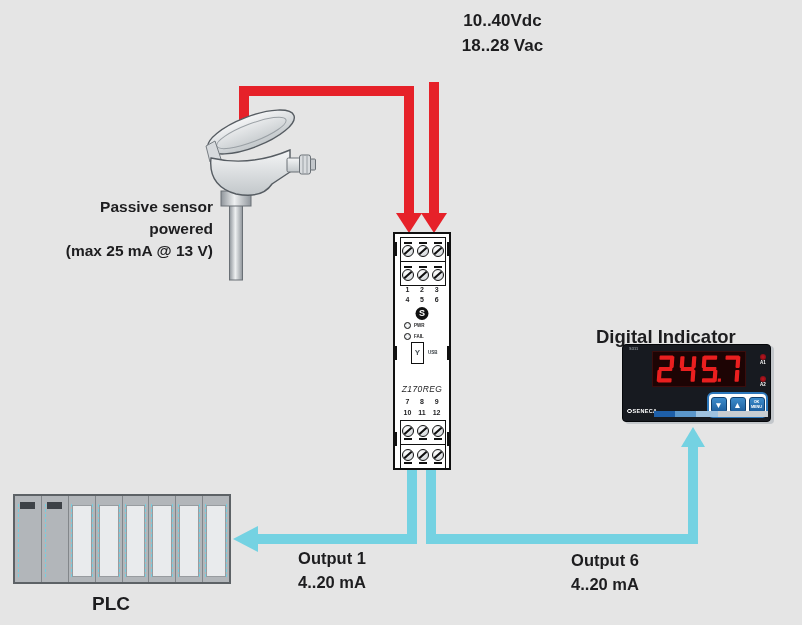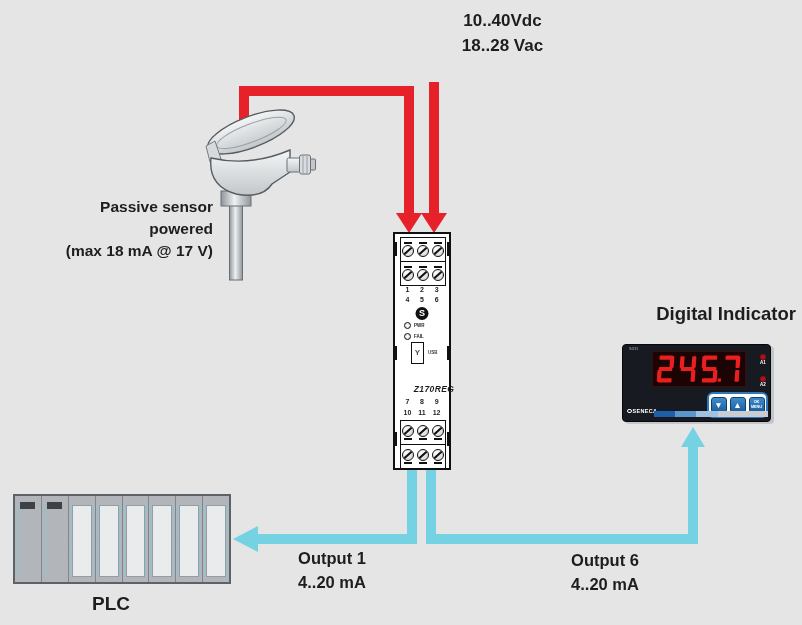--- a/index.html
+++ b/index.html
@@ -32,21 +32,21 @@
           font-size:7px;font-weight:bold;}
   .slogo{position:absolute;left:50%;transform:translateX(-50%);width:13px;height:13px;border-radius:50%;
          background:#101010;color:#fff;font-size:9px;font-weight:bold;text-align:center;line-height:13px;}
   .ledrow{position:absolute;left:9px;display:flex;align-items:center;gap:3px;}
   .led{width:7px;height:7px;border-radius:50%;border:1px solid #101010;box-sizing:border-box;
        background:radial-gradient(#fff,#d4d8db);}
   .ledlbl{font-size:4.5px;font-weight:bold;}
   .usbbox{position:absolute;left:16px;width:13px;height:22px;border:1.5px solid #101010;box-sizing:border-box;
           text-align:center;font-size:8px;font-weight:bold;color:#4a5258;line-height:19px;}
   .usblbl{position:absolute;left:33px;font-size:4.5px;font-weight:bold;color:#3a4146;}
-  .modname{position:absolute;left:12px;width:100%;text-align:center;font-size:8.5px;font-weight:bold;font-style:italic;letter-spacing:.4px;}
+  .modname{position:absolute;left:0;width:100%;text-align:center;font-size:8.5px;font-weight:normal;font-style:italic;letter-spacing:.4px;}
 
   
   #plc{position:absolute;left:13px;top:494px;width:218px;height:90px;background:#b7bbbe;
        border:2px solid #5d6266;box-sizing:border-box;display:flex;z-index:2;}
   .plc-mod{position:relative;flex:1;background:#b2b6ba;border-left:1.5px solid #82868a;}
   .plc-mod:first-child{border-left:none;}
   .plc-slot{position:absolute;left:18%;top:6px;width:58%;height:7px;background:#3d4247;}
   .plc-panel{position:absolute;left:3px;right:3px;top:9px;bottom:5px;background:#e9ebed;border:1px solid #989ca0;box-sizing:border-box;}
   .cy-dash{position:absolute;top:8px;bottom:5px;width:0;border-left:1.5px dashed #74cfe0;}
 
@@ -82,21 +82,21 @@
 
   <div class="lbl" style="left:430px;top:8px;width:145px;text-align:center;font-size:17px;line-height:25px;">
     <div>10..40Vdc</div>
     <div>18..28 Vac</div>
   </div>
 
 
   <div class="lbl" style="left:38px;top:196px;width:175px;text-align:right;font-size:15.5px;line-height:22px;">
     <div>Passive sensor</div>
     <div>powered</div>
-    <div>(max 18 mA @ 17 V)</div>
+    <div>(max 25 mA @ 13 V)</div>
   </div>
 
   <div class="wire red" style="left:239px;top:86px;width:10px;height:34px;"></div>
   <div class="wire red" style="left:239px;top:86px;width:175px;height:10px;"></div>
   <div class="wire red" style="left:404px;top:86px;width:10px;height:128px;"></div>
   <div class="arrow arrow-down-red" style="left:396px;top:213px;"></div>
 
   <div class="wire red" style="left:429px;top:82px;width:10px;height:132px;"></div>
   <div class="arrow arrow-down-red" style="left:421px;top:213px;"></div>
 
@@ -294,21 +294,21 @@
         <div class="cy-dash" style="right:2px;"></div>
       </div>
     <div class="plc-mod">
         <div class="plc-panel"></div>
         <div class="cy-dash" style="left:2px;"></div>
         <div class="cy-dash" style="right:2px;"></div>
       </div>
   </div>
   <div class="lbl" style="left:51px;top:593px;width:120px;text-align:center;font-size:19px;">PLC</div>
 
-  <div class="lbl" style="left:596px;top:303px;width:200px;text-align:right;font-size:18.5px;">Digital Indicator</div>
+  <div class="lbl" style="left:596px;top:326px;width:200px;text-align:left;font-size:18.5px;">Digital Indicator</div>
 
   <div id="indicator">
     <div class="modeltag">S311</div>
     <div class="dispwin">
       <svg id="display-svg" width="88" height="28" viewBox="0 0 88 28">
           <g transform="translate(2.5,0.5) skewX(-4)">
             <rect x="1.2" y="0" width="13.6" height="4.2" rx="0.8" fill="#ea1f1f"></rect>
             <rect x="11.8" y="0.8" width="4.2" height="11.6" rx="0.8" fill="#ea1f1f"></rect>
             <rect x="1.2" y="11.4" width="13.6" height="4.2" rx="0.8" fill="#ea1f1f"></rect>
             <rect x="0" y="14.6" width="4.2" height="11.6" rx="0.8" fill="#ea1f1f"></rect>

